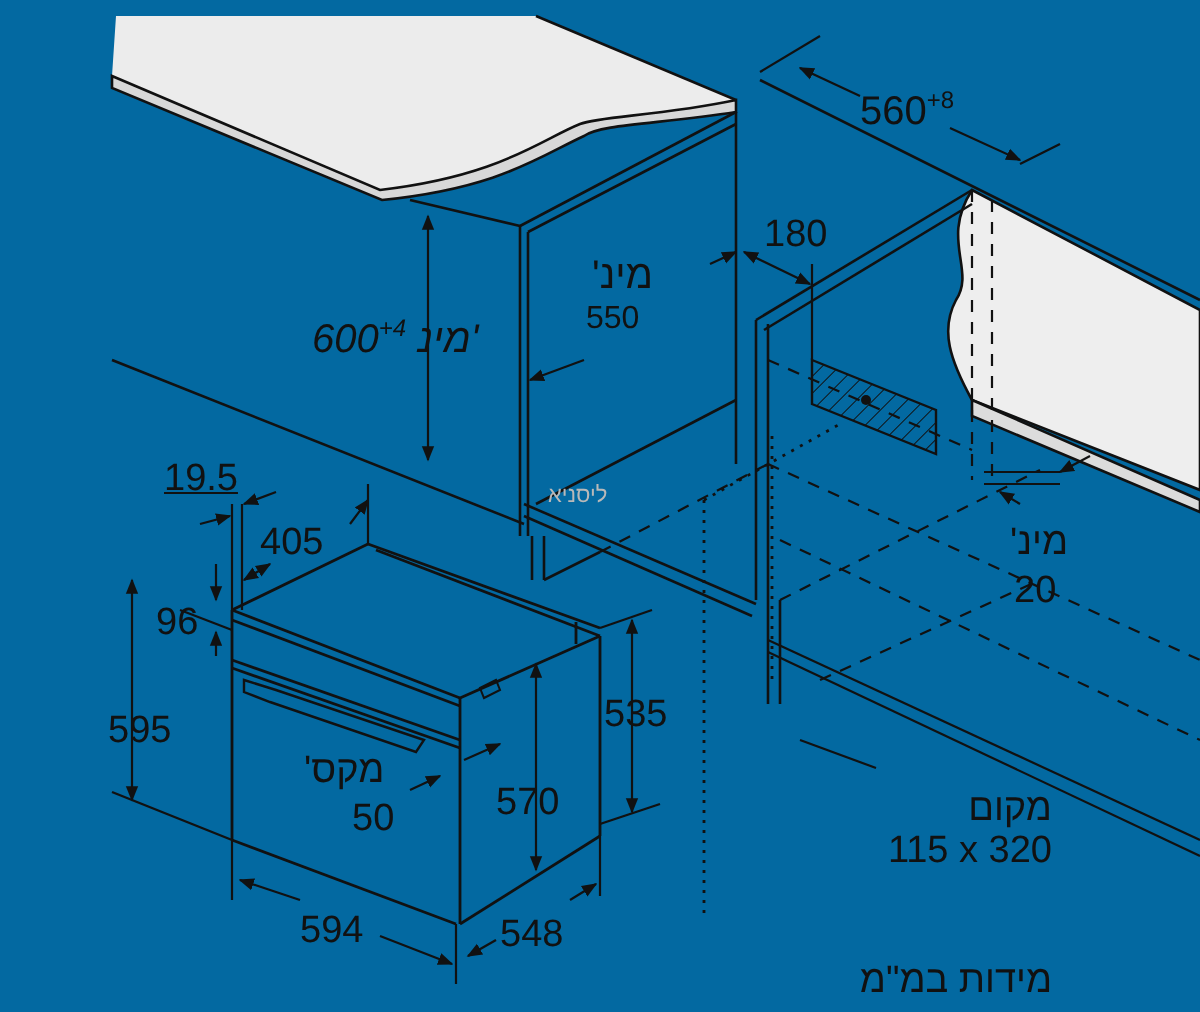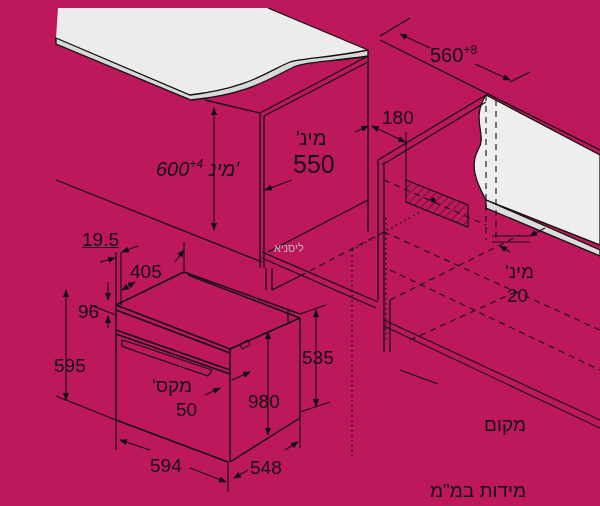--- a/index.html
+++ b/index.html
@@ -1,16 +1,16 @@
 <!DOCTYPE html>
 <html><head>
   <meta charset="utf-8">
   <style>
     html, body { margin: 0; padding: 0; background: #ffffff; }
-    .canvas { position: relative; width: 600px; height: 506px; overflow: hidden; background: #be185d; }
+    .canvas { position: relative; width: 600px; height: 506px; overflow: hidden; background: #0369a1; }
     svg { position: absolute; left: 0; top: 0; }
     .lbl { position: absolute; font-family: "Liberation Sans", sans-serif; color: #111111; font-size: 19px; line-height: 1; white-space: nowrap; }
     .lbl sup { font-size: 12px; vertical-align: 8px; }
     .rtl { direction: rtl; }
     .wm { position: absolute; font-family: "Liberation Sans", sans-serif; font-size: 11px; color: #b9b9b9; margin-left: 48px; }
     .note { position: absolute; font-family: "Liberation Sans", sans-serif; color: #111; font-size: 19px; line-height: 21px; text-align: right; direction: rtl; }
   </style>
 </head>
 <body>
 
@@ -165,41 +165,42 @@
   <div class="lbl" style="left:430px; top:44px; font-size:20px;">
     <span>560</span><sup>+8</sup>
   </div>
 
   <div class="lbl" style="left:156px; top:158px; font-size:20px;font-style:italic;">
     <span>600</span><sup>+4</sup>
     <span class="rtl">מינ'</span>
   </div>
 
   <div class="lbl rtl" style="left:296px; top:128px; font-size:20px;">מינ'</div>
-  <div class="lbl" style="left:293px; top:152px; font-size:25px;">550</div>
+  <div class="lbl" style="left:293px; top:152px; font-size:16px;">550</div>
 
   <div class="lbl" style="left:382px; top:108px;">180</div>
 
   <div class="lbl rtl" style="left:505px; top:262px;">מינ'</div>
   <div class="lbl" style="left:507px; top:286px;">20</div>
 
   <div class="wm rtl" style="left:226px; top:242px;">ליסניא</div>
 
   <div class="lbl" style="left:82px; top:230px;text-decoration:underline;">19.5</div>
   <div class="lbl" style="left:130px; top:262px;">405</div>
   <div class="lbl" style="left:78px; top:302px;">96</div>
   <div class="lbl" style="left:54px; top:356px;">595</div>
 
   <div class="lbl rtl" style="left:152px; top:376px;">מקס'</div>
   <div class="lbl" style="left:176px; top:400px;">50</div>
 
-  <div class="lbl" style="left:248px; top:392px;">980</div>
+  <div class="lbl" style="left:248px; top:392px;">570</div>
   <div class="lbl" style="left:302px; top:348px;">535</div>
   <div class="lbl" style="left:150px; top:456px;">594</div>
   <div class="lbl" style="left:250px; top:458px;">548</div>
 
-  <div class="note" style="left:360px; top:394px; width:166px;margin-top:20px;">
+  <div class="note" style="left:360px; top:394px; width:166px;">
     <div>מקום</div>
+    <div style="direction:ltr; text-align:right;">115 x 320</div>
   </div>
 
   <div class="note" style="left:380px; top:480px; width:146px;">מידות במ"מ</div>
 
 </div>
 
 </body></html>

